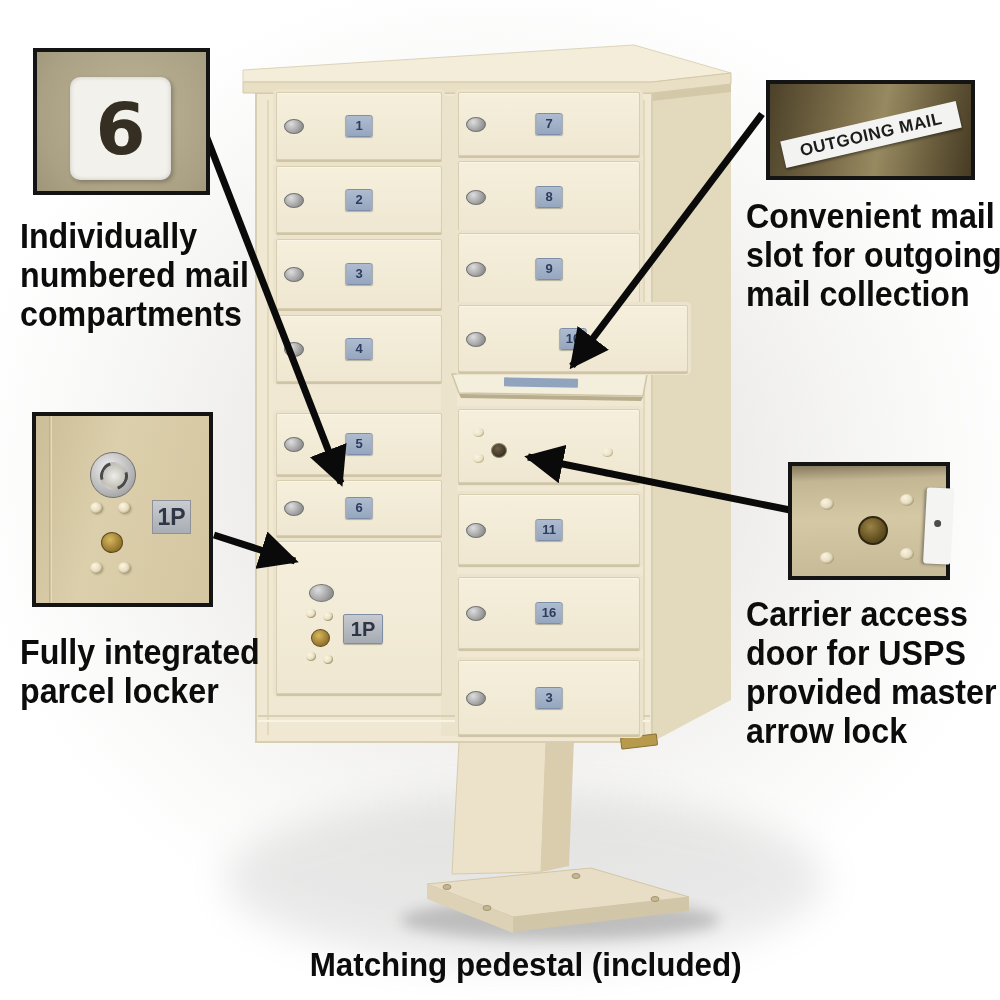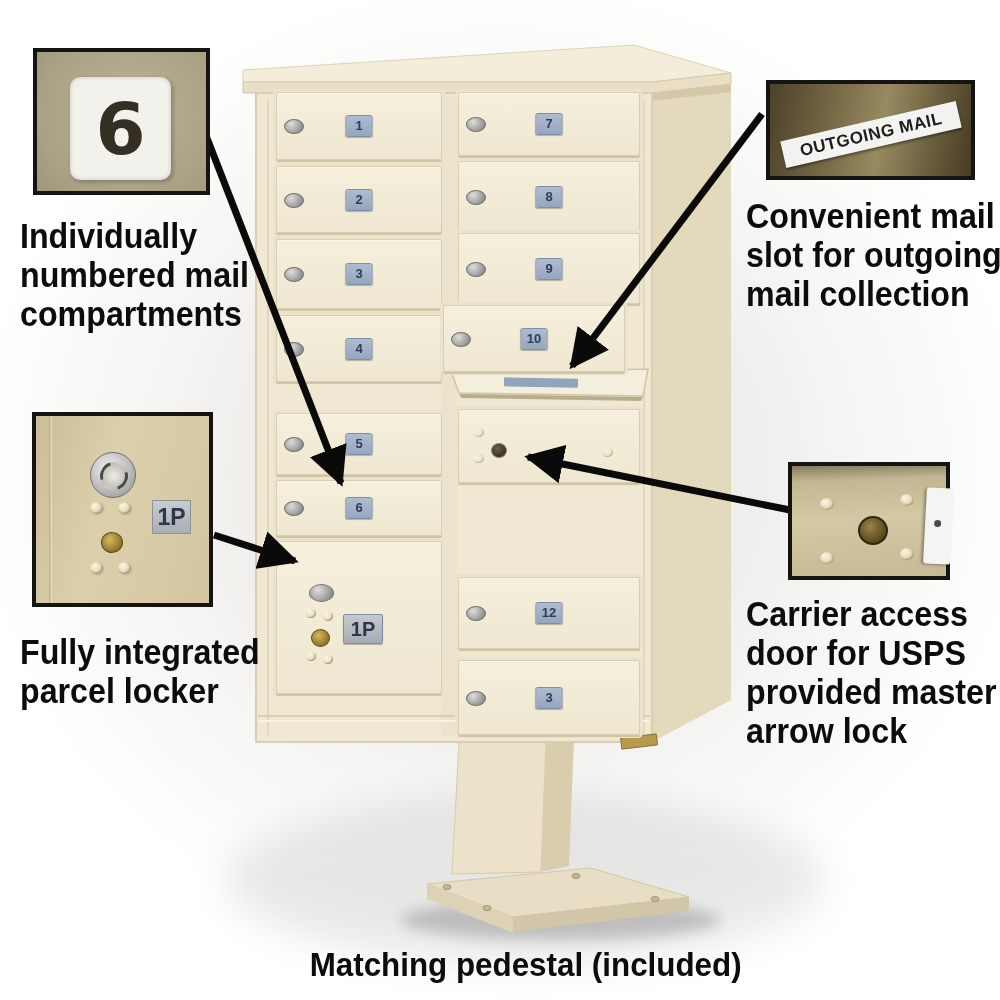--- a/index.html
+++ b/index.html
@@ -174,34 +174,38 @@
         <span class="num">7</span>
       </div>
       <div class="door" style="left: 458px; top: 161px; width: 180px; height: 69px;">
         <span class="lock"></span>
         <span class="num">8</span>
       </div>
       <div class="door" style="left: 458px; top: 233px; width: 180px; height: 69px;">
         <span class="lock"></span>
         <span class="num">9</span>
       </div>
-      <div class="door" style="left: 443px; top: 305px; width: 180px; height: 65px;">
+      <div class="door" style="left: 458px; top: 305px; width: 180px; height: 65px; padding-left: 48px;">
         <span class="lock"></span>
         <span class="num">10</span>
       </div>
       <div class="door carrier" style="left: 458px; top: 409px; width: 180px; height: 72px;">
         <span class="c-rivet" style="left:14px;top:18px"></span>
         <span class="c-rivet" style="left:14px;top:44px"></span>
         <span class="c-rivet" style="right:26px;top:38px"></span>
         <span class="c-rivet" style="right:26px;top:58px"></span>
         <span class="c-keyhole"></span>
       </div>
+      <div class="door" style="left: 458px; top: 494px; width: 180px; height: 69px;">
+        <span class="lock"></span>
+        <span class="num">11</span>
+      </div>
       <div class="door" style="left: 458px; top: 577px; width: 180px; height: 70px;">
         <span class="lock"></span>
-        <span class="num">12</span>
+        <span class="num">16</span>
       </div>
       <div class="door" style="left: 458px; top: 660px; width: 180px; height: 73px;">
         <span class="lock"></span>
         <span class="num">3</span>
       </div>
     </div>
 
   <svg id="arrows" width="1000" height="1000" viewBox="0 0 1000 1000">
     <defs>
       <marker id="ah" viewBox="0 0 10 10" refX="9" refY="5" markerWidth="5.6" markerHeight="5.6" orient="auto-start-reverse">

